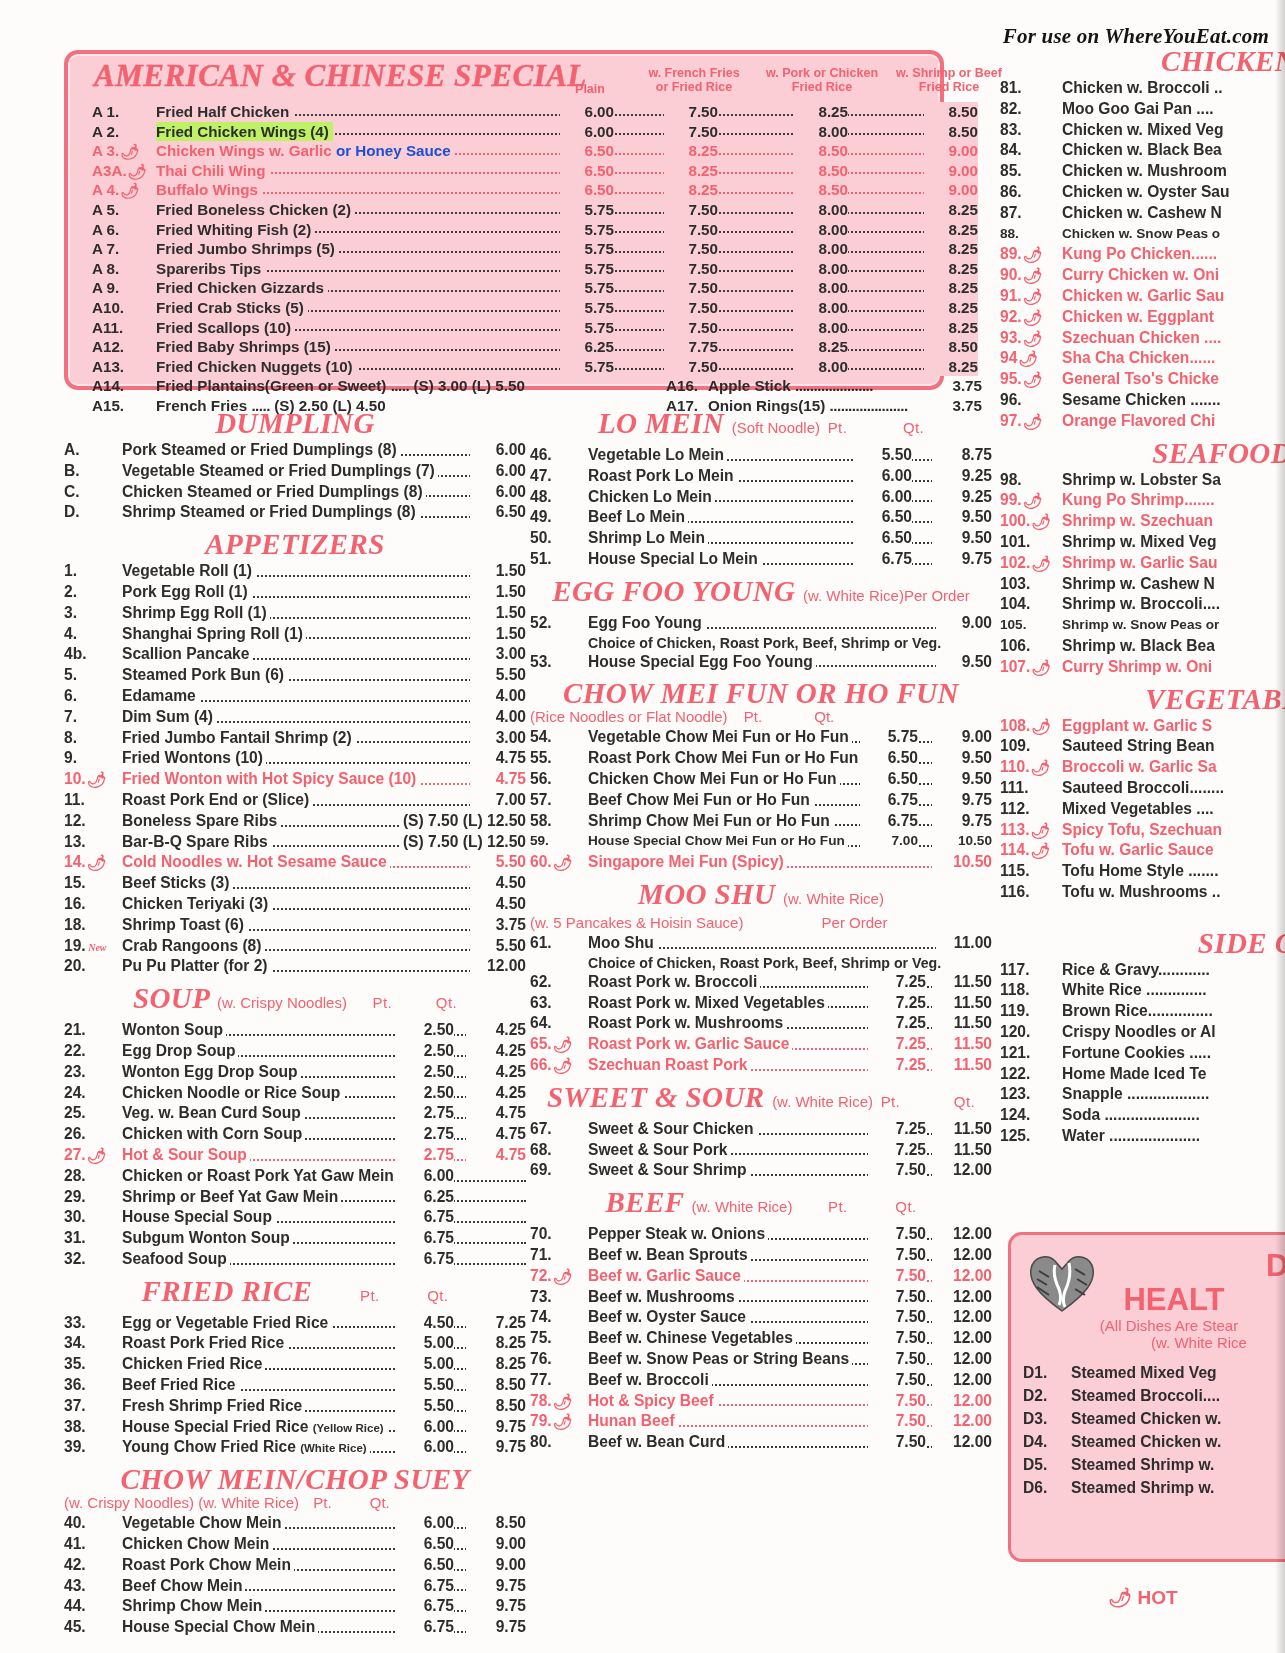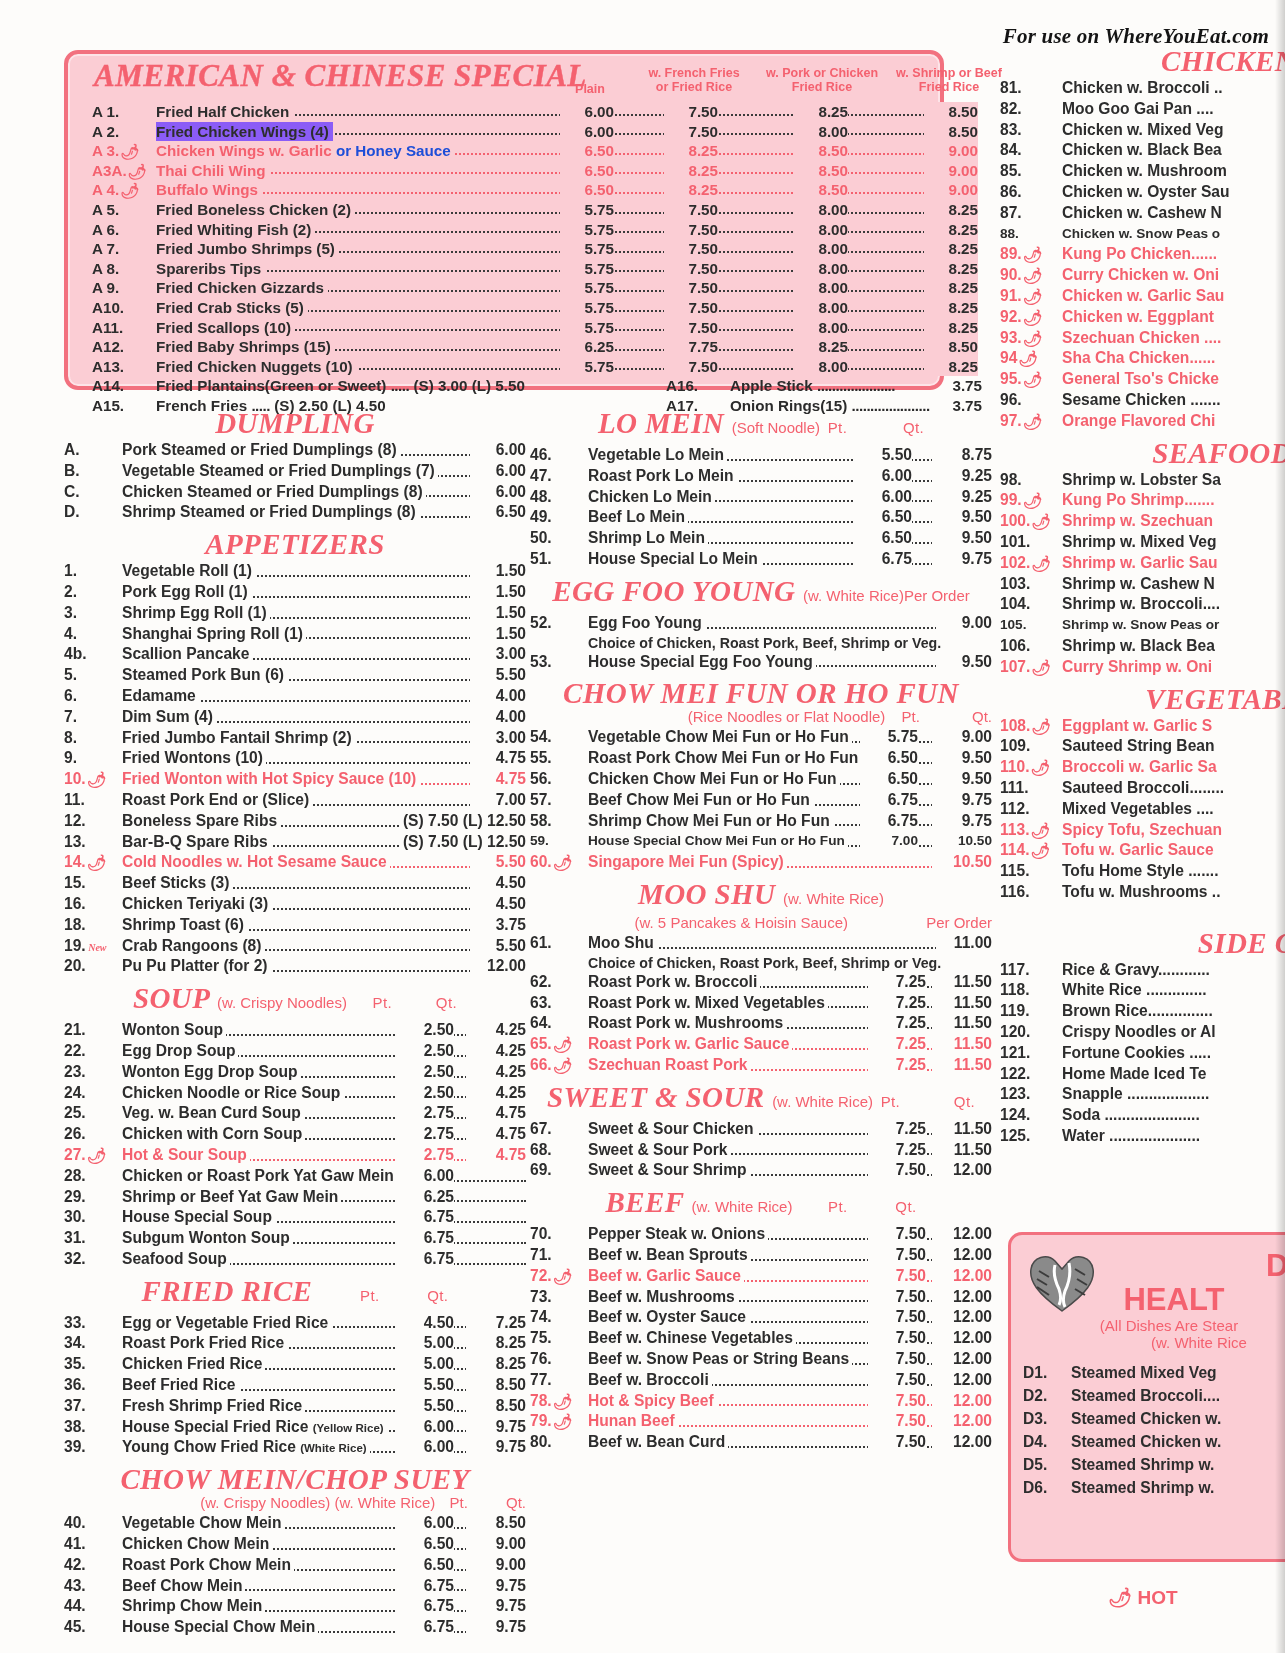--- a/index.html
+++ b/index.html
@@ -60,21 +60,21 @@
     position:absolute; border-bottom:2.5px dotted #3a3a3a; height:0; bottom:6px;
   }
   .sp-row.red .lead{ border-bottom-color:#f4616f; }
   .sp-row .l1{ left:88px; right:0; }
   .pepper{ display:inline-block; margin:0 3px 0 1px; transform:translateY(1px); }
 
   .sp-extra{ position:absolute; left:0; font-size:15.2px; font-weight:bold; white-space:nowrap; height:19.6px; line-height:19.6px; }
   .sp-extra .code{ position:absolute; left:24px; }
   .sp-extra .nm{ position:absolute; left:88px; }
   .sp-extra .rcode{ position:absolute; left:598px; }
-  .sp-extra .rnm{ position:absolute; left:662px; }
+  .sp-extra .rnm{ position:absolute; left:640px; }
   .sp-extra .rp{ position:absolute; left:866px; width:48px; text-align:right; }
 
   
   .col{ position:absolute; }
   .col-left  { left:64px;  top:402px; width:462px; }
   .col-mid   { left:530px; top:402px; width:462px; }
   .col-right { left:1000px; top:40px; width:300px; overflow:hidden; }
 
   .sec-title{
     text-align:center;
@@ -89,21 +89,21 @@
   .sec-title .note{
     font-family:"Liberation Sans", sans-serif;
     font-style:normal; font-weight:normal; font-size:15px;
     letter-spacing:0;
   }
   .sec-title .pt, .sec-title .qt{
     font-family:"Liberation Sans", sans-serif;
     font-style:normal; font-weight:normal; font-size:15px;
   }
   .sec-sub{
-    text-align:right; color:#f4616f; font-size:15px; margin:-2px 0 2px;
+    text-align:left; color:#f4616f; font-size:15px; margin:-2px 0 2px;
     white-space:nowrap;
   }
 
   .item{
     position:relative; height:20.8px; line-height:20.8px;
     font-size:15.6px; font-weight:bold; color:#2d2d2d; white-space:nowrap;
     overflow:hidden;
   }
   .item.red{ color:#f4616f; }
   .item.sm{ font-size:13.6px; }
@@ -190,21 +190,21 @@
           <span class="code">A 1.</span>
           <span class="nm" style="background:#fbcdd4;padding-right:4px;">Fried Half Chicken</span>
           <span class="p1" style="background:#fbcdd4">6.00</span>
           <span class="p2" style="background:#fbcdd4">7.50</span>
           <span class="p3" style="background:#fbcdd4">8.25</span>
           <span class="p4" style="background:#fbcdd4">8.50</span>
         </div>
         <div class="sp-row">
           <span class="lead l1"></span>
           <span class="code">A 2.</span>
-          <span class="nm" style="background:#8b5cf6;padding-right:4px;">Fried Chicken Wings (4)</span>
+          <span class="nm" style="background:#bef264;padding-right:4px;">Fried Chicken Wings (4)</span>
           <span class="p1" style="background:#fbcdd4">6.00</span>
           <span class="p2" style="background:#fbcdd4">7.50</span>
           <span class="p3" style="background:#fbcdd4">8.00</span>
           <span class="p4" style="background:#fbcdd4">8.50</span>
         </div>
         <div class="sp-row red">
           <span class="lead l1"></span>
           <span class="code">A 3.<span class="pepper">🌶</span></span>
           <span class="nm" style="background:#fbcdd4;padding-right:4px;">Chicken Wings w. Garlic<span style="color:#1d4ed8"> or Honey Sauce</span></span>
           <span class="p1" style="background:#fbcdd4">6.50</span>

